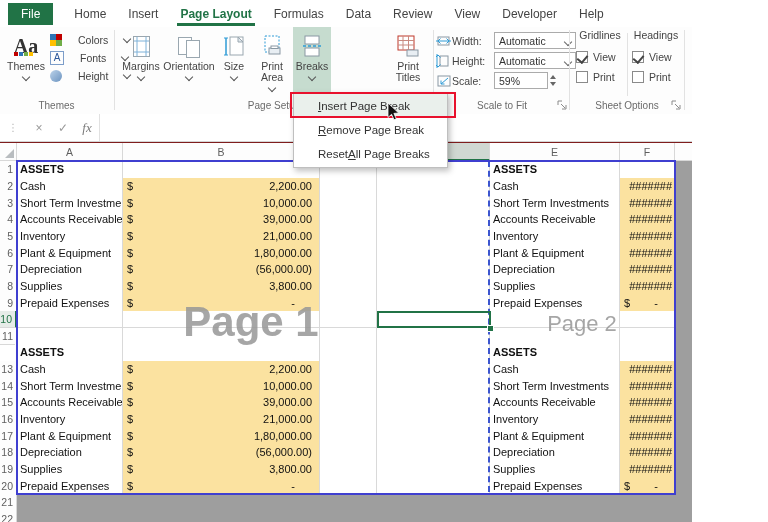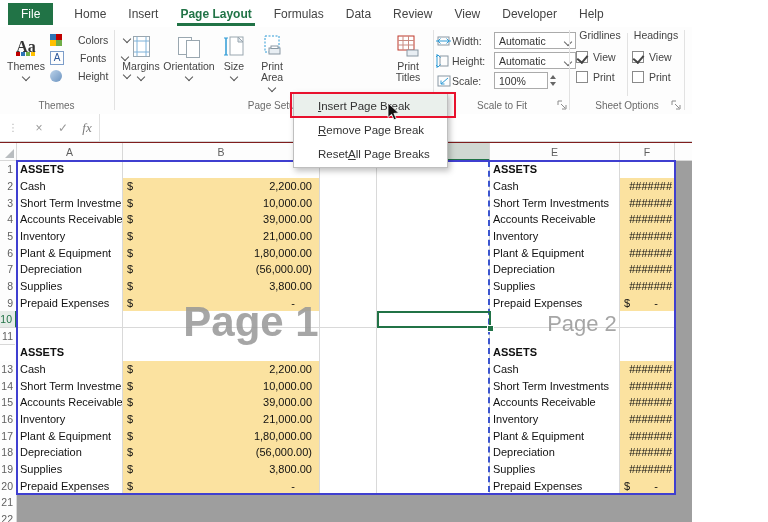--- a/index.html
+++ b/index.html
@@ -23,21 +23,21 @@
   .launcher svg{display:block;}
   .bigbtn{position:absolute;top:2px;height:66px;display:flex;flex-direction:column;align-items:center;
           justify-content:flex-start;font-size:10.5px;color:#444;text-align:center;line-height:11px;cursor:default;}
   .bigbtn .bicon{height:30px;display:flex;align-items:center;justify-content:center;margin-top:2px;}
   .bigbtn.hl{background:#c6dccf;}
   .chev{display:inline-block;width:5px;height:5px;border:solid #555;border-width:0 1px 1px 0;transform:rotate(45deg);margin-top:2px;}
   .smallbtn{display:flex;align-items:center;height:18px;font-size:10.5px;color:#444;gap:16px;cursor:default;}
   .smallbtn .chev{margin-top:-2px;}
   .pageic{width:17px;height:21px;background:#fff;border:1px solid #9aa7b0;position:relative;box-sizing:border-box;}
   
-  .aa-ic{font-family:"Liberation Serif",serif;font-size:16px;font-weight:bold;color:#333;position:relative;}
+  .aa-ic{font-family:"Liberation Serif",serif;font-size:20px;font-weight:bold;color:#333;position:relative;}
   .dotrow{position:absolute;left:0;bottom:-4px;display:flex;gap:1px;}
   .dotrow i{width:4px;height:4px;display:block;}
   .sw{width:12px;height:12px;display:grid;grid-template-columns:6px 6px;}
   .sw i{display:block;}
   .fonts-ic{width:12px;height:12px;border:1px solid #7c9dc9;color:#2b579a;font-size:10px;line-height:12px;text-align:center;}
   .eff-ic{width:12px;height:12px;border-radius:50%;background:linear-gradient(135deg,#bcd3ea,#6b93c0);}
   
   .sfrow{display:flex;align-items:center;height:19px;margin-bottom:1px;}
   .sflab{font-size:10.5px;color:#444;width:42px;}
   .combo{width:82px;height:17px;border:1px solid #ababab;background:#fff;font-size:10.5px;color:#333;
@@ -201,20 +201,31 @@
         <div class="bicon">
           <svg width="20" height="22">
               <rect x="3" y="1" width="14" height="16" fill="#fff" stroke="#2e9bd6" stroke-dasharray="2 1.5"></rect>
               <rect x="7" y="13" width="11" height="6" fill="#e8eef3" stroke="#8a98a3"></rect>
               <rect x="9" y="11" width="7" height="2.5" fill="#fff" stroke="#8a98a3"></rect>
             </svg>
         </div>
         <span>Print Area</span>
         <span class="chev"></span>
       </div>
+      <div class="bigbtn hl" style="left:177px;width:38px;top:0;height:70px;padding-top:2px;">
+        <div class="bicon">
+          <svg width="20" height="22">
+              <rect x="3" y="1" width="14" height="8" fill="#fff" stroke="#8a98a3"></rect>
+              <rect x="3" y="13" width="14" height="8" fill="#fff" stroke="#8a98a3"></rect>
+              <path d="M1 11 H19" stroke="#2e9bd6" stroke-width="1.5" stroke-dasharray="3 2"></path>
+            </svg>
+        </div>
+        <span>Breaks</span>
+        <span class="chev"></span>
+      </div>
       <div class="bigbtn" style="left:271px;width:42px;">
         <div class="bicon">
           <svg width="22" height="22">
               <rect x="1" y="1" width="16" height="14" fill="#fff" stroke="#c0392b"></rect>
               <path d="M1 5.5 H17 M1 10 H17 M6 1 V15 M11.5 1 V15" stroke="#c98a80" stroke-width="1"></path>
               <rect x="10" y="15" width="11" height="6" fill="#e8eef3" stroke="#8a98a3"></rect>
             </svg>
         </div>
         <span>Print Titles</span>
       </div>
@@ -253,21 +264,21 @@
               <span class="chev"></span>
           </div>
         </div>
         <div class="sfrow">
           <svg width="16" height="12">
               <rect x="2" y="1" width="12" height="10" fill="none" stroke="#8a98a3"></rect>
               <path d="M12 3 L5 9 M5 9 V5.5 M5 9 H8.5" stroke="#2e9bd6" fill="none"></path>
             </svg>
           <span class="sflab">Scale:</span>
           <div class="spinbox">
-            <span style="flex:1">100%</span>
+            <span style="flex:1">59%</span>
           </div>
           <span class="spinner">
               <i class="spup"></i>
               <i class="spdn"></i>
             </span>
         </div>
       </div>
       <div class="glabel">Scale to Fit</div>
       <div class="launcher" style="right:0;">
         <svg width="11" height="11">

